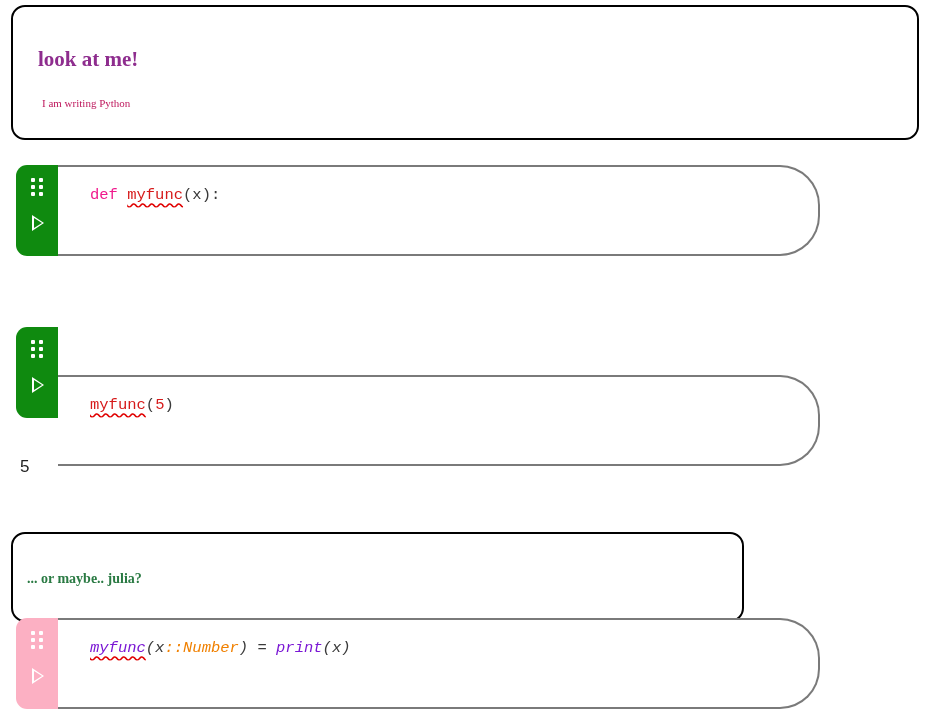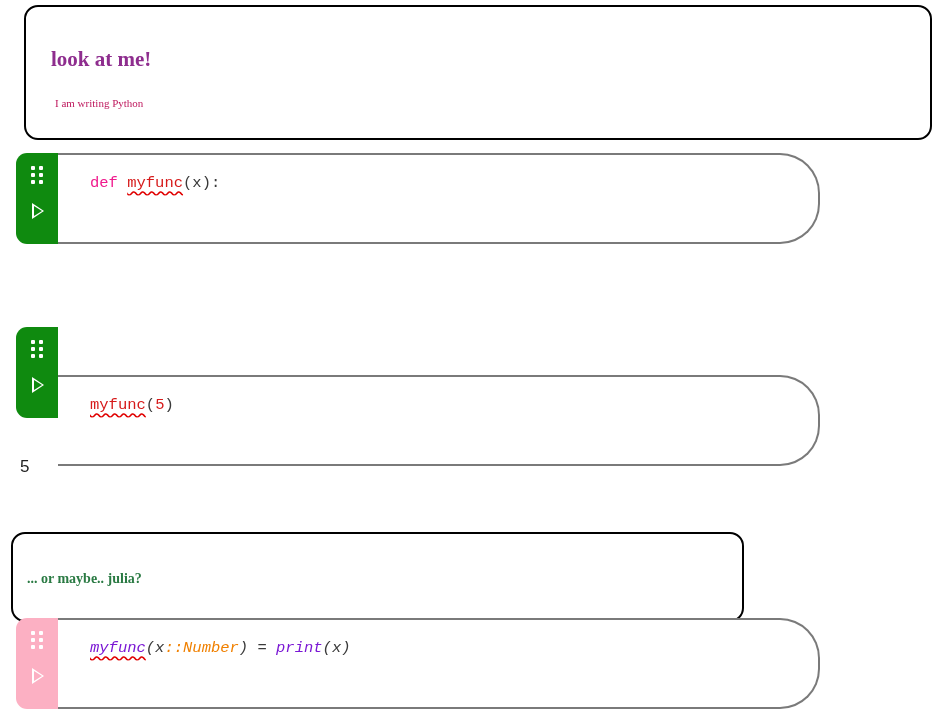--- a/index.html
+++ b/index.html
@@ -170,26 +170,26 @@
     font-size: 17px;
     color: #222222;
     white-space: pre;
   }
 </style>
 </head>
 <body>
 
 <div class="notebook">
 
-  <div class="md-cell" style="left:24px; top:5px; width:908px; height:135px;">
+  <div class="md-cell" style="left:11px; top:5px; width:908px; height:135px;">
     <div class="md-heading" style="position:absolute; left:25px; top:40px;">look at me!</div>
     <div class="md-para" style="position:absolute; left:25px; top:86px;">I am writing Python</div>
   </div>
 
-  <div class="code-cell" style="left:16px; top:153px; width:804px;">
+  <div class="code-cell" style="left:16px; top:165px; width:804px;">
     <div class="gutter green">
       <div class="drag-handle">
         <i></i>
           <i></i>
           <i></i>
           <i></i>
           <i></i>
           <i></i>
       </div>
       <div class="run-btn"></div>

